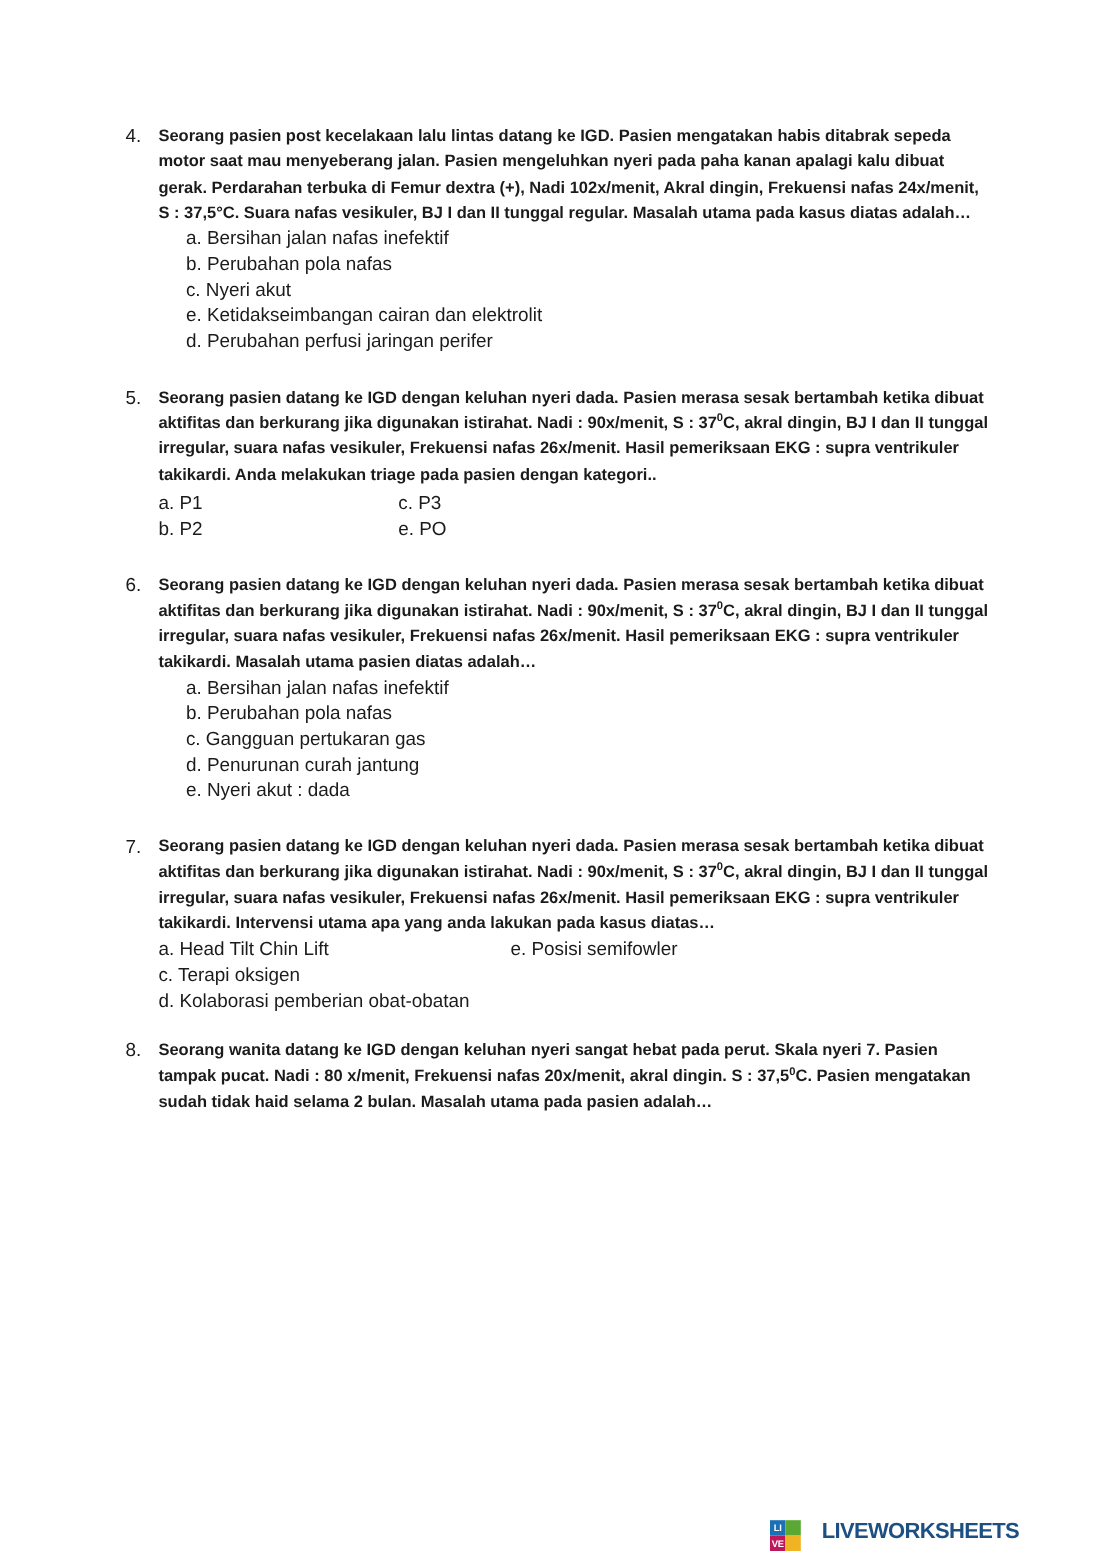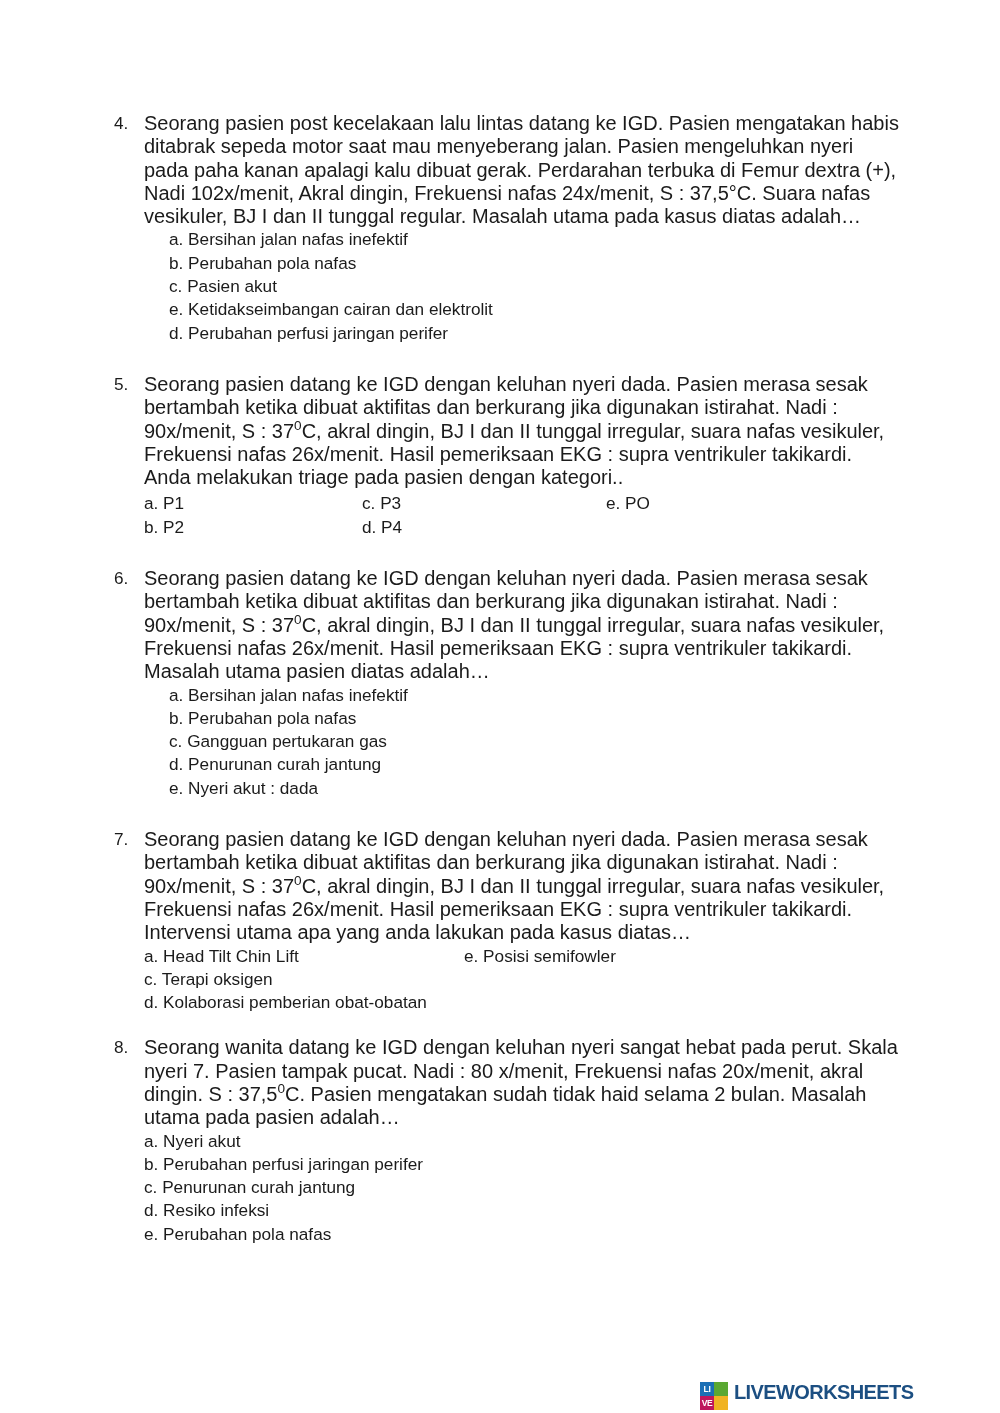--- a/index.html
+++ b/index.html
@@ -43,23 +43,24 @@
     box-sizing: border-box;
   }
   .q-body {
     flex: 1 1 auto;
     font-size: 17.2px;
     line-height: 23.3px;
     text-align: left;
   }
   .q-stem {
     margin: 0;
-    font-size: 20px;
+    font-size: 15px;
     line-height: 23.3px;
     white-space: normal;
+    font-weight: bold;
   }
   
   .options {
     list-style: none;
     margin: 0;
     padding: 0;
     font-size: 17.2px;
     line-height: 23.3px;
   }
   .options.indented {
@@ -101,21 +102,21 @@
     display: flex;
     align-items: center;
     height: 34px;
   }
   .logo-mark {
     display: grid;
     grid-template-columns: 14px 14px;
     grid-template-rows: 14px 14px;
     width: 28px;
     height: 20px;
-    margin-right: 6px;
+    margin-right: 19px;
   }
   .logo-cell {
     display: flex;
     align-items: center;
     justify-content: center;
     font-size: 8.5px;
     font-weight: bold;
     color: #ffffff;
     font-family: "Liberation Sans", sans-serif;
     letter-spacing: -0.3px;
@@ -136,38 +137,37 @@
 
   <div class="worksheet">
 
     <div class="question">
       <div class="q-num">4.</div>
       <div class="q-body">
         <p class="q-stem">Seorang pasien post kecelakaan lalu lintas datang ke IGD. Pasien mengatakan habis ditabrak sepeda motor saat mau menyeberang jalan. Pasien mengeluhkan nyeri pada paha kanan apalagi kalu dibuat gerak. Perdarahan terbuka di Femur dextra (+), Nadi 102x/menit, Akral dingin, Frekuensi nafas 24x/menit, S : 37,5°C. Suara nafas vesikuler, BJ I dan II tunggal regular. Masalah utama pada kasus diatas adalah…</p>
         <ul class="options indented">
           <li>a. Bersihan jalan nafas inefektif</li>
           <li>b. Perubahan pola nafas</li>
-          <li>c. Pasien akut</li>
+          <li>c. Nyeri akut</li>
           <li>e. Ketidakseimbangan cairan dan elektrolit</li>
           <li>d. Perubahan perfusi jaringan perifer</li>
         </ul>
       </div>
     </div>
 
     <div class="gap-lg"></div>
 
     <div class="question">
       <div class="q-num">5.</div>
       <div class="q-body">
         <p class="q-stem"><span>Seorang pasien datang ke IGD dengan keluhan nyeri dada. Pasien merasa sesak bertambah ketika dibuat aktifitas dan berkurang jika digunakan istirahat. Nadi : 90x/menit, S : 37</span><sup class="deg">0</sup><span>C, akral dingin, BJ I dan II tunggal irregular, suara nafas vesikuler, Frekuensi nafas 26x/menit. Hasil pemeriksaan EKG : supra ventrikuler takikardi. Anda melakukan triage pada pasien dengan kategori..</span></p>
         <ul class="options cols3">
           <li>a. P1</li>
           <li>b. P2</li>
           <li>c. P3</li>
-          <li>d. P4</li>
           <li>e. PO</li>
         </ul>
       </div>
     </div>
 
     <div class="gap-lg"></div>
 
     <div class="question">
       <div class="q-num">6.</div>
       <div class="q-body">
@@ -196,27 +196,20 @@
         </ul>
       </div>
     </div>
 
     <div class="gap-md"></div>
 
     <div class="question">
       <div class="q-num">8.</div>
       <div class="q-body">
         <p class="q-stem"><span>Seorang wanita datang ke IGD dengan keluhan nyeri sangat hebat pada perut. Skala nyeri 7. Pasien tampak pucat. Nadi : 80 x/menit, Frekuensi nafas 20x/menit, akral dingin. S : 37,5</span><sup class="deg">0</sup><span>C. Pasien mengatakan sudah tidak haid selama 2 bulan. Masalah utama pada pasien adalah…</span></p>
-        <ul class="options">
-          <li>a. Nyeri akut</li>
-          <li>b. Perubahan perfusi jaringan perifer</li>
-          <li>c. Penurunan curah jantung</li>
-          <li>d. Resiko infeksi</li>
-          <li>e. Perubahan pola nafas</li>
-        </ul>
       </div>
     </div>
 
   </div>
 
   <div class="footer-logo">
     <div class="logo-mark">
       <div class="logo-cell" id="logo-cell-0" style="background-color: rgb(26, 111, 181);">LI</div>
       <div class="logo-cell" id="logo-cell-1" style="background-color: rgb(90, 168, 50);"></div>
       <div class="logo-cell" id="logo-cell-2" style="background-color: #be185d;">VE</div>

